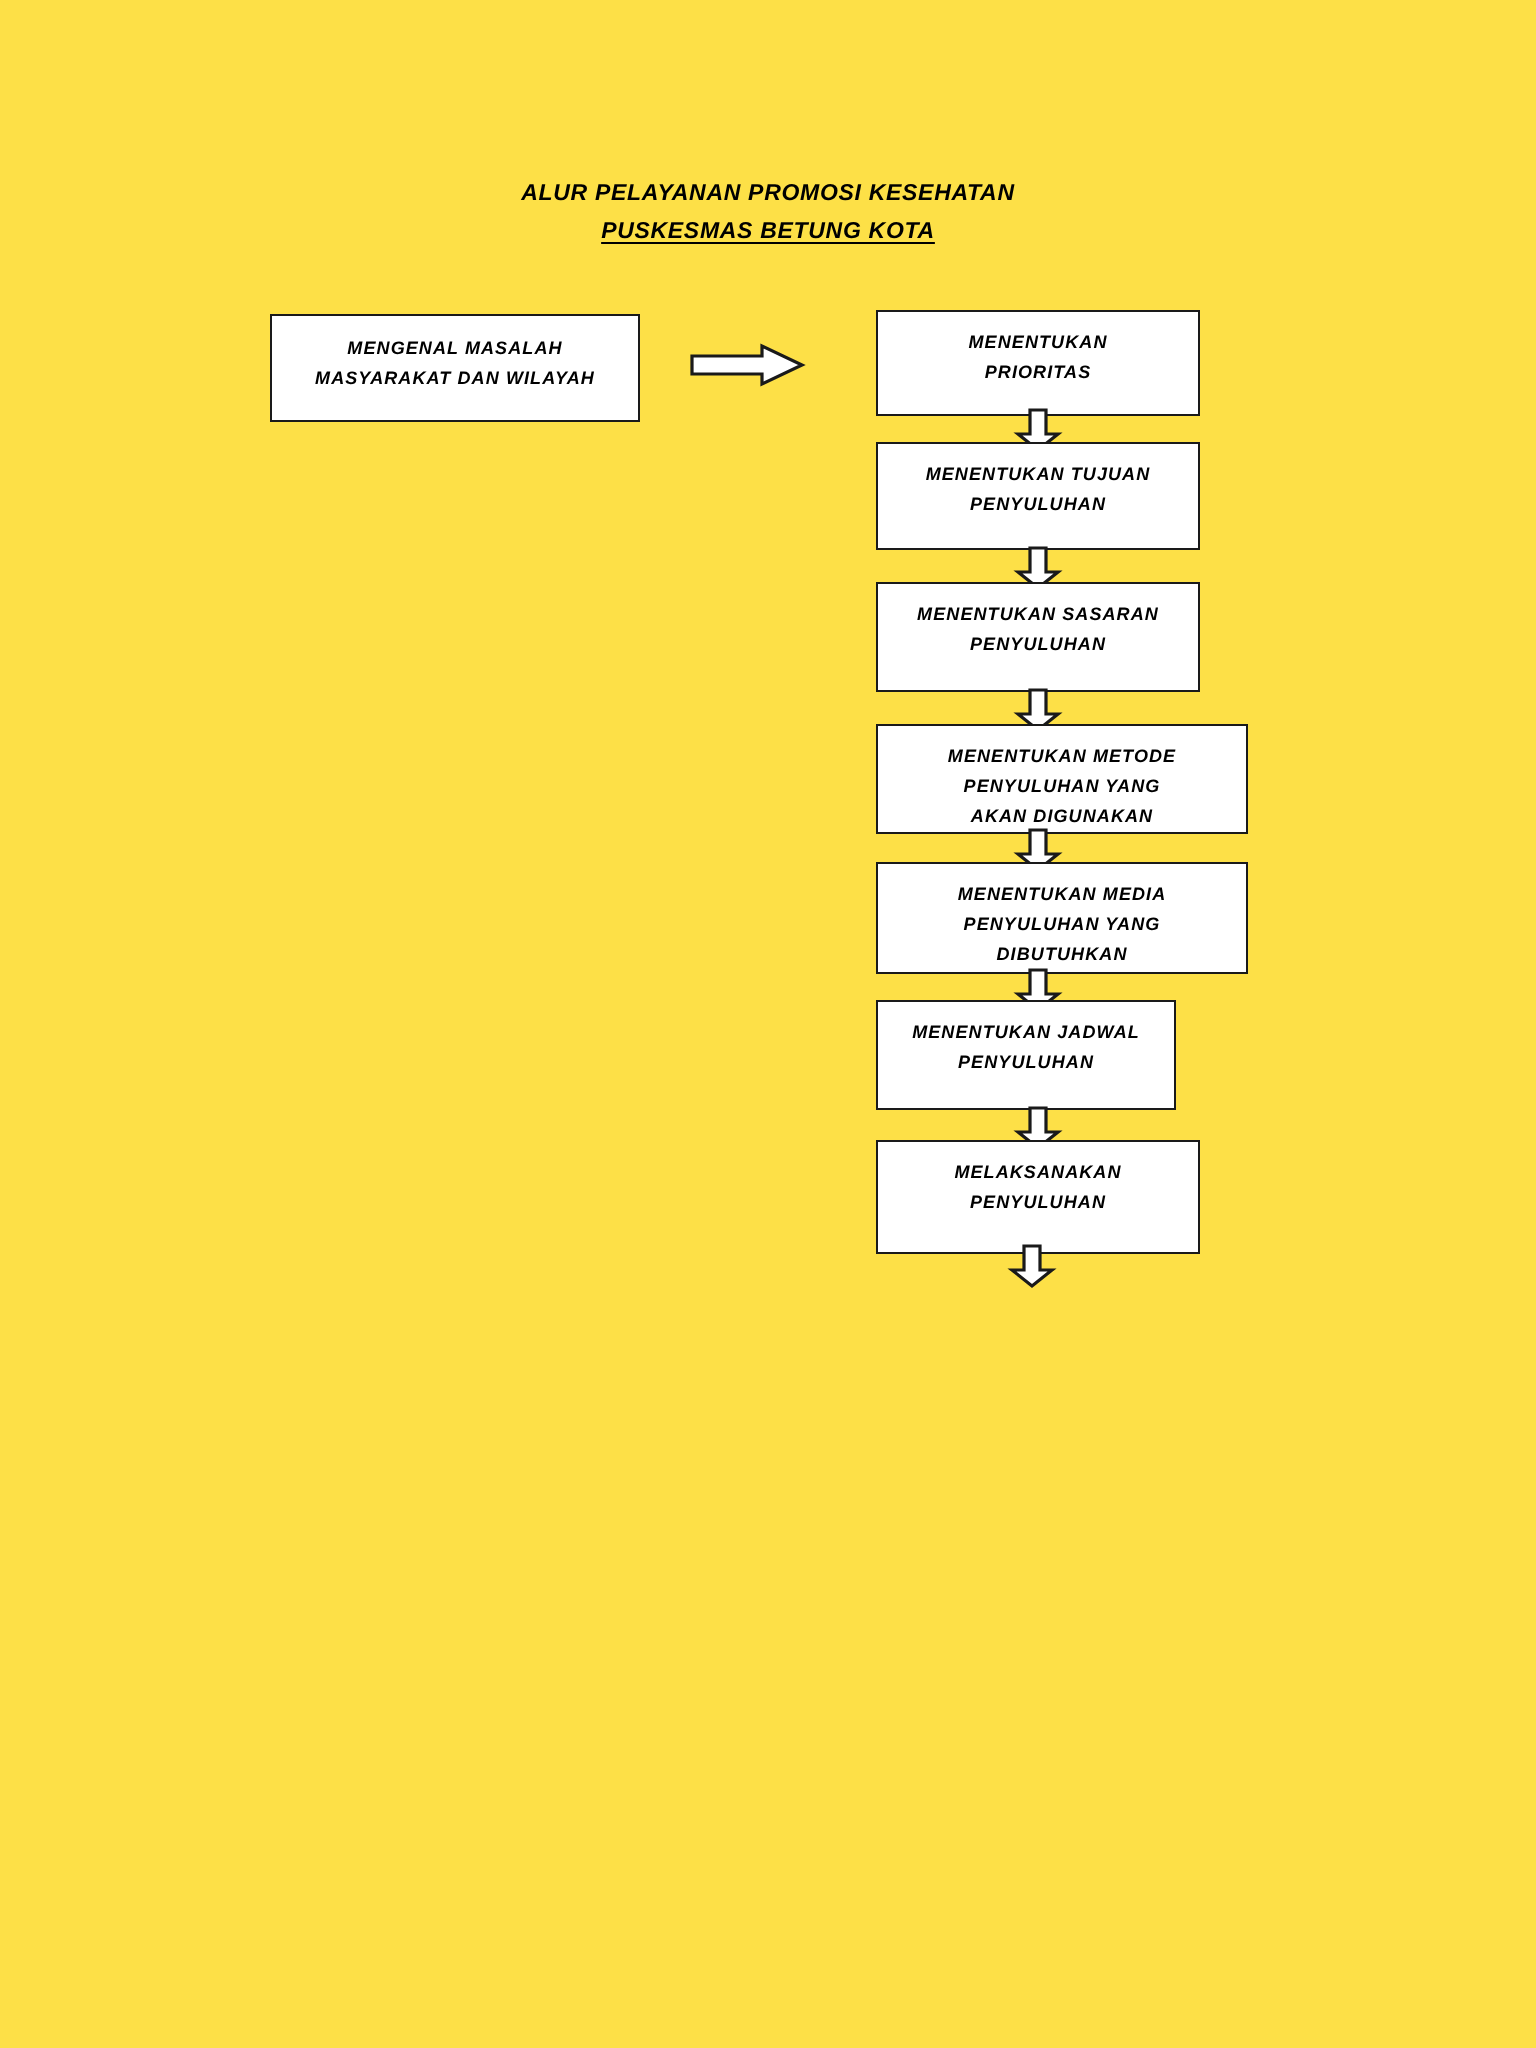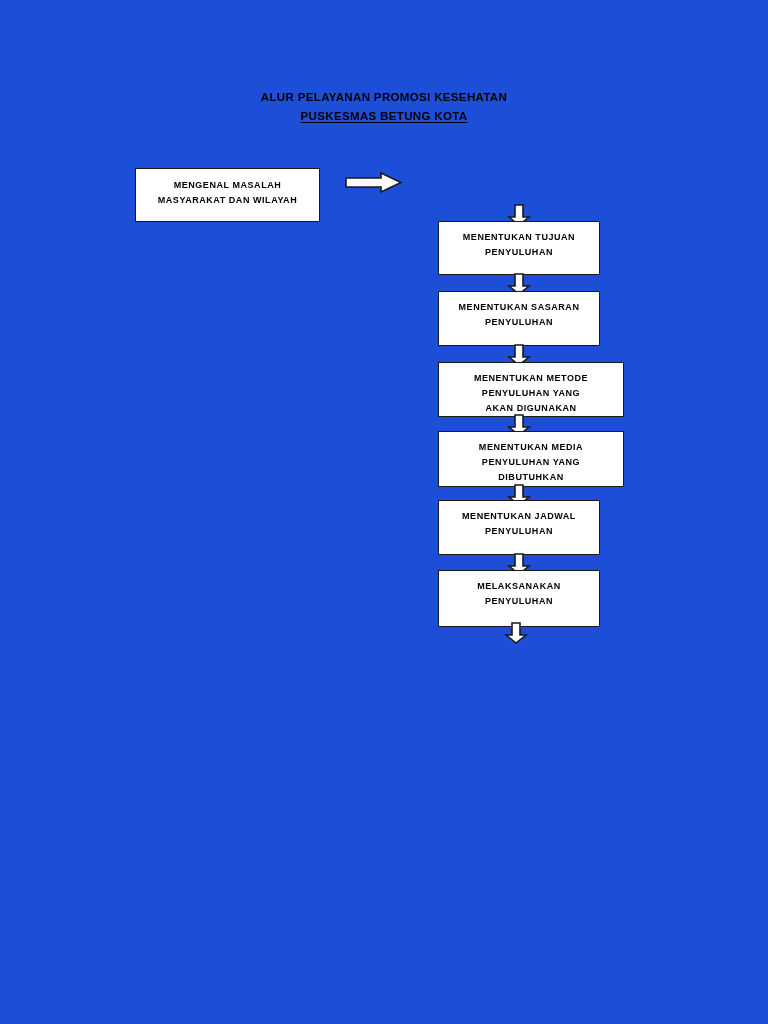--- a/index.html
+++ b/index.html
@@ -15,21 +15,22 @@
     font-family: "Liberation Sans", "DejaVu Sans", sans-serif;
     color: #000000;
     overflow: hidden;
   }
 
   .page {
     position: absolute;
     inset: 0;
     width: 768px;
     height: 1024px;
-    background: #1d4ed8;
+    background: #fde047;
+    font-style: italic;
   }
 
   
   .title-block {
     position: absolute;
     left: 0;
     top: 88px;
     width: 768px;
     text-align: center;
   }
@@ -63,21 +64,21 @@
     text-align: center;
     font-size: 9px;
     font-weight: bold;
     letter-spacing: 0.55px;
     line-height: 15px;
     color: #000000;
     white-space: nowrap;
   }
 
   
-  .node-start { padding-top: 9px; margin-top: 11px; }
+  .node-start { padding-top: 9px; }
   
   .node-step  { padding-top: 8px; }
 
   
   .arrow-right {
     position: absolute;
     width: 57px;
     height: 21px;
   }
   .arrow-down {
@@ -112,20 +113,24 @@
     <span class="node-text">MENGENAL MASALAH</span>
     <span class="node-text">MASYARAKAT DAN WILAYAH</span>
   </div>
 
   <div class="arrow-right" style="left:345px; top:172px;">
     <svg viewBox="0 0 57 21" preserveAspectRatio="none">
       <polygon class="arrow-shape" points="1,6 36,6 36,1 56,10.5 36,20 36,15 1,15"></polygon>
     </svg>
   </div>
 
+  <div class="node node-step" style="left:438px; top:155px; width:162px; height:53px;">
+    <span class="node-text">MENENTUKAN</span>
+    <span class="node-text">PRIORITAS</span>
+  </div>
 
   <div class="arrow-down" style="left:508px; top:205px;">
     <svg viewBox="0 0 22 21" preserveAspectRatio="none">
       <polygon class="arrow-shape" points="7,0 15,0 15,12 21,12 11,20 1,12 7,12"></polygon>
     </svg>
   </div>
 
   <div class="node node-step" style="left:438px; top:221px; width:162px; height:54px;">
     <span class="node-text">MENENTUKAN TUJUAN</span>
     <span class="node-text">PENYULUHAN</span>
@@ -165,21 +170,21 @@
     <span class="node-text">PENYULUHAN YANG</span>
     <span class="node-text">DIBUTUHKAN</span>
   </div>
 
   <div class="arrow-down" style="left:508px; top:485px;">
     <svg viewBox="0 0 22 21" preserveAspectRatio="none">
       <polygon class="arrow-shape" points="7,0 15,0 15,12 21,12 11,20 1,12 7,12"></polygon>
     </svg>
   </div>
 
-  <div class="node node-step" style="left:438px; top:500px; width:162px; height:55px;">
+  <div class="node node-step" style="left:438px; top:500px; width:150px; height:55px;">
     <span class="node-text">MENENTUKAN JADWAL</span>
     <span class="node-text">PENYULUHAN</span>
   </div>
 
   <div class="arrow-down" style="left:508px; top:554px;">
     <svg viewBox="0 0 22 21" preserveAspectRatio="none">
       <polygon class="arrow-shape" points="7,0 15,0 15,12 21,12 11,20 1,12 7,12"></polygon>
     </svg>
   </div>
 

